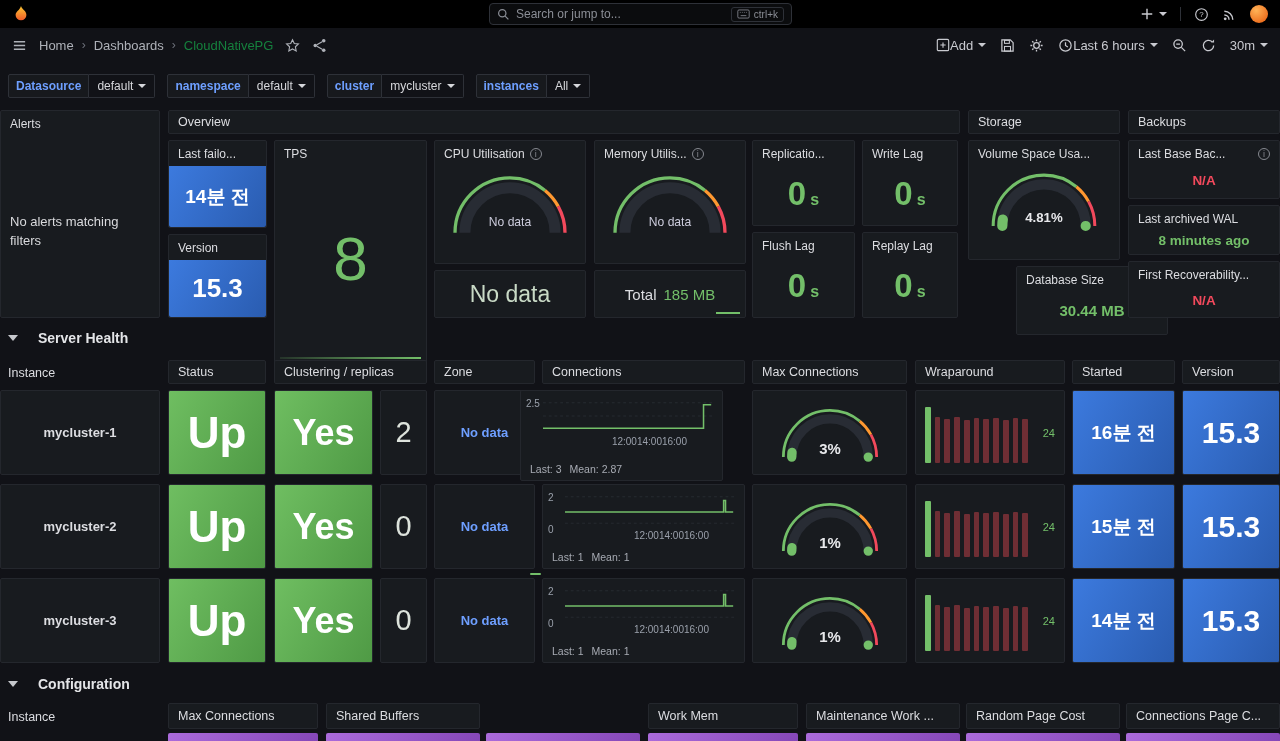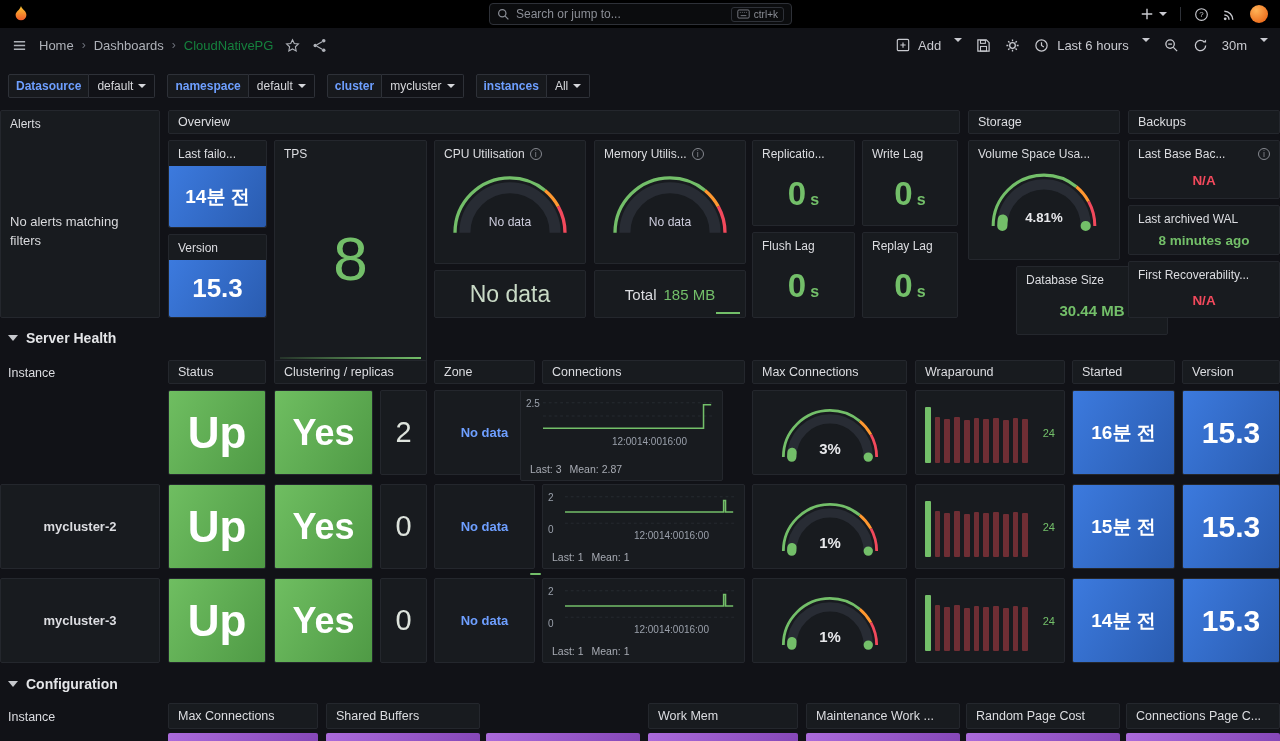--- a/index.html
+++ b/index.html
@@ -20,33 +20,33 @@
 .avatar{width:18px;height:18px;border-radius:50%;background:radial-gradient(circle at 35% 30%,#ffb357,#e8590c)}
 .plusbtn{display:flex;align-items:center}
 
 .navbar{height:34px;display:flex;align-items:center;padding:0 12px;gap:12px;font-size:13px}
 .bc{display:flex;align-items:center;gap:8px}
 .bc .sep{color:#6c707a;font-size:12px}
 .bc .crumb{color:#aeb1b8;cursor:pointer}
 .bc .crumb.cur{color:#15803d}
 .nav-ic{color:#aeb1b8}
 .nav-right{margin-left:auto;display:flex;align-items:center;gap:14px;color:#c9cad0}
-.nav-group{display:flex;align-items:flex-start;gap:8px;white-space:nowrap}
+.nav-group{display:flex;align-items:center;gap:0;white-space:nowrap}
 
 .filters{display:flex;gap:12px;padding:12px 8px 0}
 .filter{display:flex;font-size:12px}
 .flabel{border:1px solid #2e3138;background:#17191d;color:#6e9fff;padding:4px 7px;border-radius:2px 0 0 2px;font-weight:bold;white-space:nowrap}
 .fvalue{border:1px solid #2e3138;border-left:0;background:#111217;color:#d6d7db;padding:4px 8px;display:flex;align-items:center;border-radius:0 2px 2px 0;white-space:nowrap}
 
 .dash{position:absolute;left:0;top:110px;width:1280px;height:631px;overflow:hidden}
 .panel{position:absolute;background:#181b1f;border:1px solid #24272d;border-radius:2px}
 .ptitle{display:flex;align-items:center;gap:5px;padding:6px 9px;font-size:12px;color:#dcdde1;white-space:nowrap;overflow:hidden}
 .info{width:12px;height:12px;border:1px solid #85888f;border-radius:50%;color:#85888f;font-size:9px;line-height:10px;text-align:center;flex:none}
 .hdr-panel{display:flex;align-items:center;padding:0 9px;font-size:12.5px;color:#dcdde1;white-space:nowrap;overflow:hidden}
-.section-h{position:absolute;display:flex;align-items:center;gap:8px;font-size:14px;font-weight:bold;color:#e4e5e8;cursor:pointer}
+.section-h{position:absolute;display:flex;align-items:center;gap:20px;font-size:14px;font-weight:bold;color:#e4e5e8;cursor:pointer}
 .plain-lbl{position:absolute;font-size:12.5px;color:#dcdde1}
 .cell{display:flex;align-items:center;justify-content:center}
 .bluefill{position:absolute;left:0;right:0;top:25px;bottom:0;background:linear-gradient(120deg,#3c7ade,#2a5cb0);display:flex;align-items:center;justify-content:center;color:#fff;font-weight:bold;border-radius:0 0 2px 2px}
 .cell-blue{background:linear-gradient(120deg,#3c7ade,#2a5cb0);color:#fff;font-weight:bold}
 .cell-green{background:linear-gradient(120deg,#6fbe61,#4f9a45);color:#fff;font-weight:bold}
 .valarea{position:absolute;left:0;right:0;top:22px;bottom:0;display:flex;align-items:baseline;justify-content:center}
 .lag-num{font-size:33px;color:#73bf69;font-weight:bold;align-self:center}
 .lag-unit{font-size:16px;color:#73bf69;font-weight:bold;align-self:center;margin:12px 0 0 4px}
 .tps-val{position:absolute;inset:22px 0 10px;display:flex;align-items:center;justify-content:center;font-size:62px;color:#73bf69;font-weight:500}
 .tps-line{position:absolute;left:5px;right:5px;bottom:4px;height:2px;background:linear-gradient(90deg,rgba(115,191,105,.15),#73bf69)}
@@ -450,20 +450,23 @@
     <div class="panel hdr-panel" style="left:915px;top:250px;width:150px;height:24px">
         <span>Wraparound</span>
       </div>
     <div class="panel hdr-panel" style="left:1072px;top:250px;width:103px;height:24px">
         <span>Started</span>
       </div>
     <div class="panel hdr-panel" style="left:1182px;top:250px;width:98px;height:24px">
         <span>Version</span>
       </div>
 
+    <div class="panel cell" style="left:0;top:280px;width:160px;height:85px">
+        <span class="t-name">mycluster-1</span>
+      </div>
     <div class="panel cell cell-green t-up" style="left:168px;top:280px;width:98px;height:85px">
         <span>Up</span>
       </div>
     <div class="panel cell cell-green t-yes" style="left:274px;top:280px;width:99px;height:85px">
         <span>Yes</span>
       </div>
     <div class="panel cell" style="left:380px;top:280px;width:47px;height:85px">
         <span class="t-count">2</span>
       </div>
     <div class="panel cell" style="left:434px;top:280px;width:101px;height:85px">

